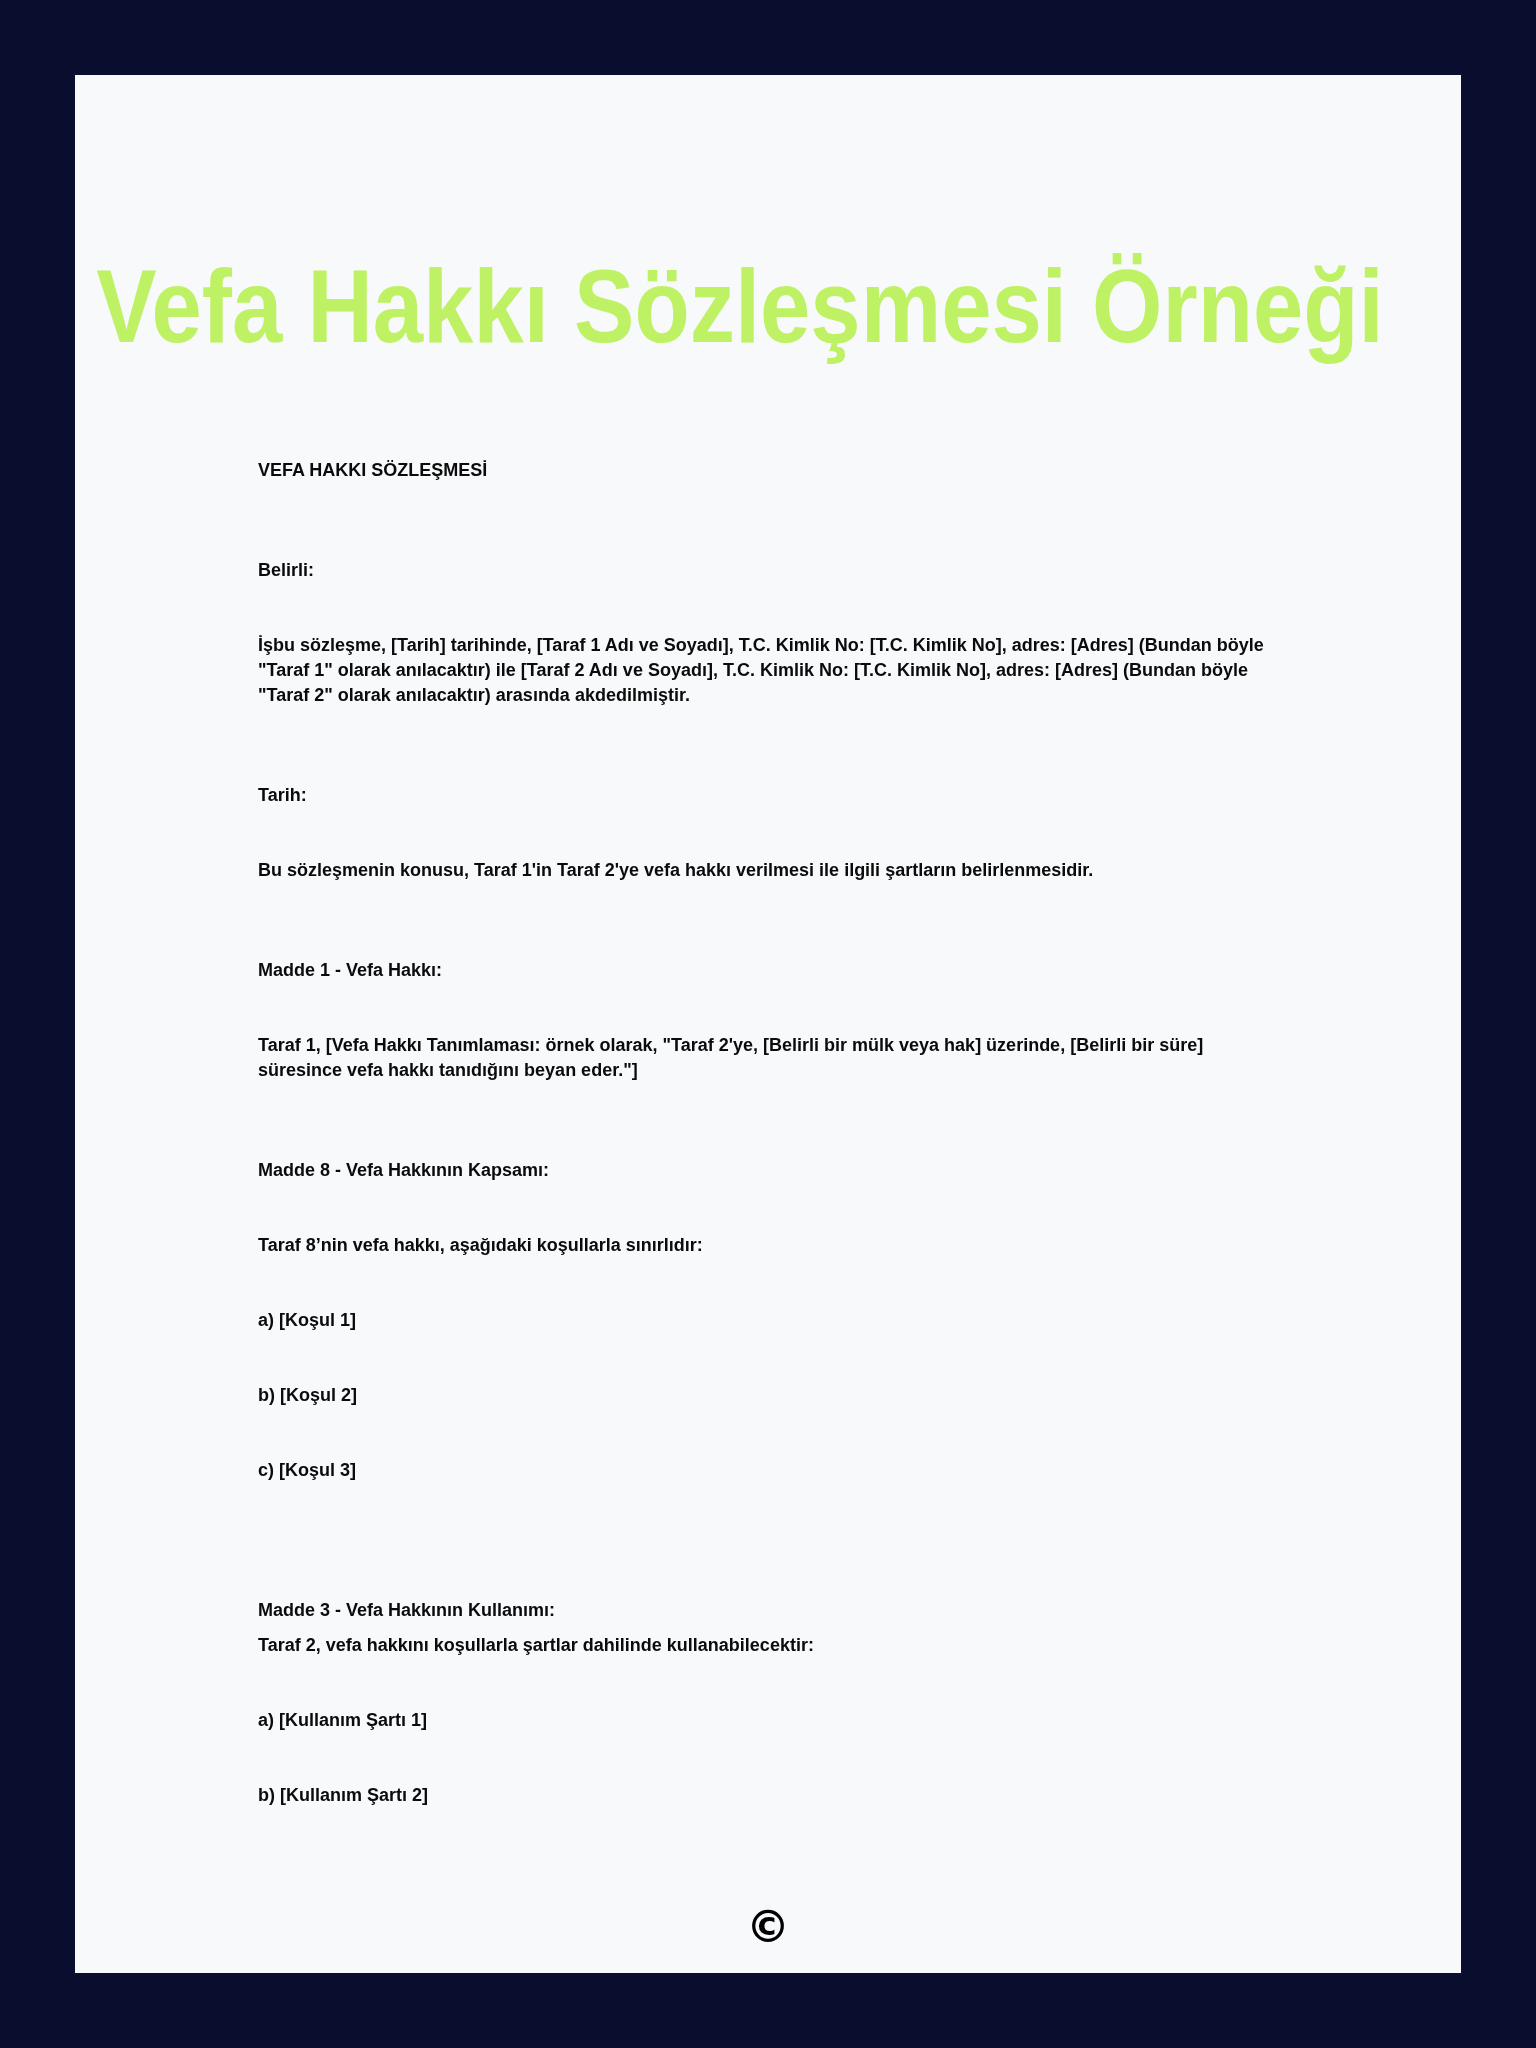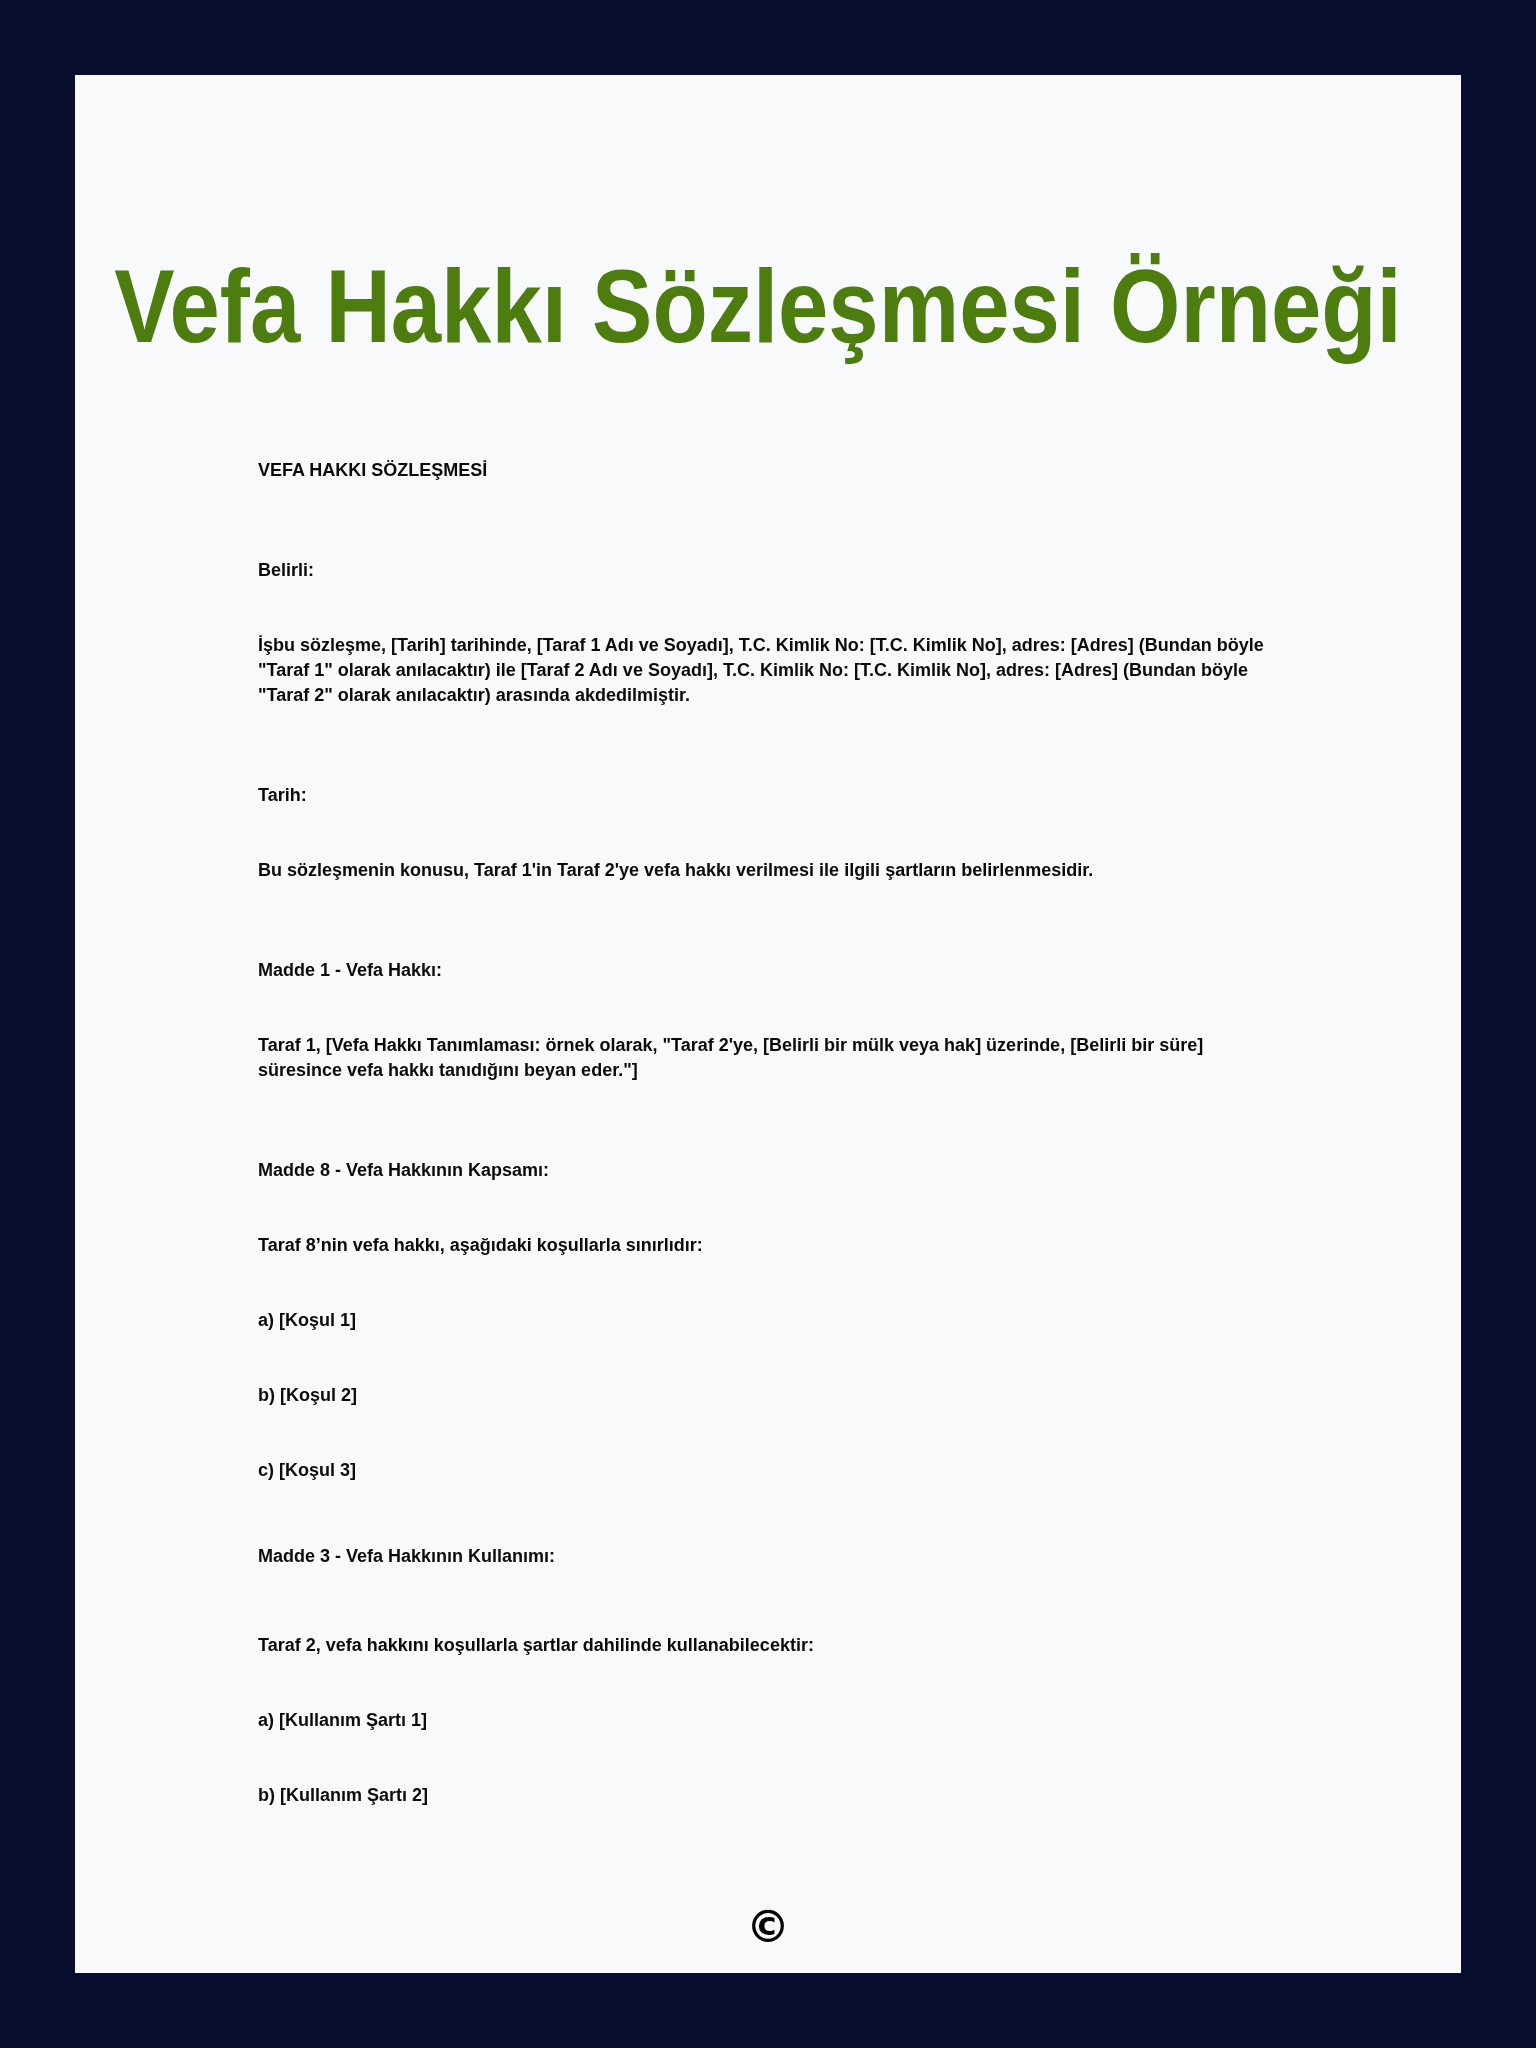--- a/index.html
+++ b/index.html
@@ -20,27 +20,26 @@
       top: 75px;
       width: 1386px;
       height: 1898px;
       background: #f8f9fb;
     }
     .title {
       position: absolute;
       left: 0;
       top: 246px;
       width: 1516px;
-      text-align: center;
       white-space: nowrap;
       font-family: "Liberation Sans", sans-serif;
       font-weight: bold;
       font-size: 104px;
       line-height: 120px;
-      color: #4d7c0f;
+      color: #bef264;
       z-index: 2;
       margin: 0;
     }
     .title span {
       display: inline-block;
       transform: scaleX(0.87);
       transform-origin: center;
       letter-spacing: 0px;
     }
     .body-text {
@@ -86,19 +85,19 @@
   <p class="p" style="top:625px">İşbu sözleşme, [Tarih] tarihinde, [Taraf 1 Adı ve Soyadı], T.C. Kimlik No: [T.C. Kimlik No], adres: [Adres] (Bundan böyle "Taraf 1" olarak anılacaktır) ile [Taraf 2 Adı ve Soyadı], T.C. Kimlik No: [T.C. Kimlik No], adres: [Adres] (Bundan böyle "Taraf 2" olarak anılacaktır) arasında akdedilmiştir.</p>
   <p class="p" style="top:775px">Tarih:</p>
   <p class="p" style="top:850px">Bu sözleşmenin konusu, Taraf 1'in Taraf 2'ye vefa hakkı verilmesi ile ilgili şartların belirlenmesidir.</p>
   <p class="p" style="top:950px">Madde 1 - Vefa Hakkı:</p>
   <p class="p" style="top:1025px">Taraf 1, [Vefa Hakkı Tanımlaması: örnek olarak, "Taraf 2'ye, [Belirli bir mülk veya hak] üzerinde, [Belirli bir süre] süresince vefa hakkı tanıdığını beyan eder."]</p>
   <p class="p" style="top:1150px">Madde 8 - Vefa Hakkının Kapsamı:</p>
   <p class="p" style="top:1225px">Taraf 8’nin vefa hakkı, aşağıdaki koşullarla sınırlıdır:</p>
   <p class="p" style="top:1300px">a) [Koşul 1]</p>
   <p class="p" style="top:1375px">b) [Koşul 2]</p>
   <p class="p" style="top:1450px">c) [Koşul 3]</p>
-  <p class="p" style="top:1536px">Madde 3 - Vefa Hakkının Kullanımı:</p>
+  <p class="p" style="top:1590px">Madde 3 - Vefa Hakkının Kullanımı:</p>
   <p class="p" style="top:1625px">Taraf 2, vefa hakkını koşullarla şartlar dahilinde kullanabilecektir:</p>
   <p class="p" style="top:1700px">a) [Kullanım Şartı 1]</p>
   <p class="p" style="top:1775px">b) [Kullanım Şartı 2]</p>
 </div>
 
 <div class="copyright">©</div>
 
 </body></html>

